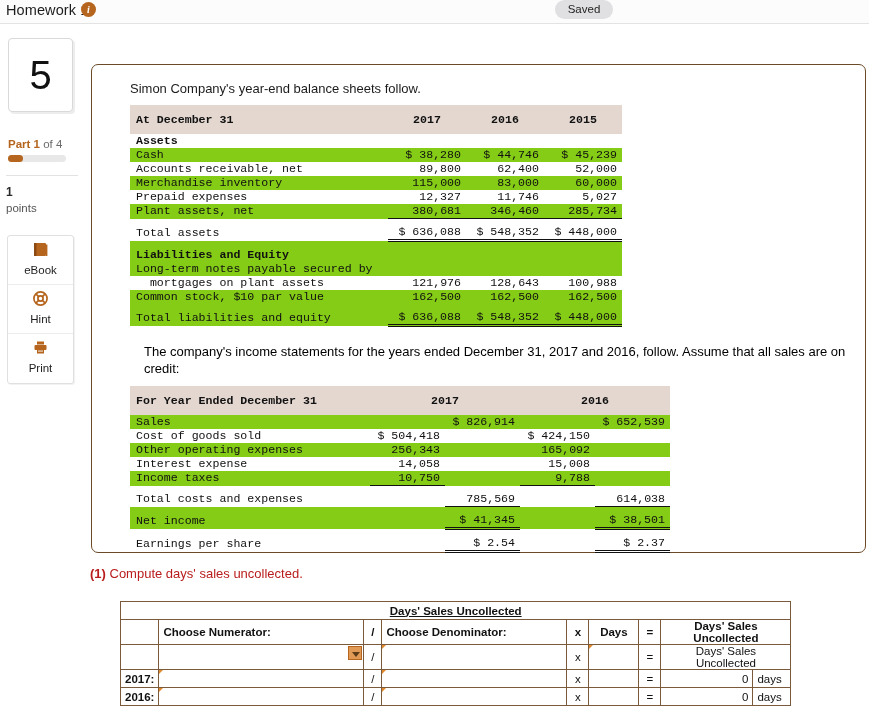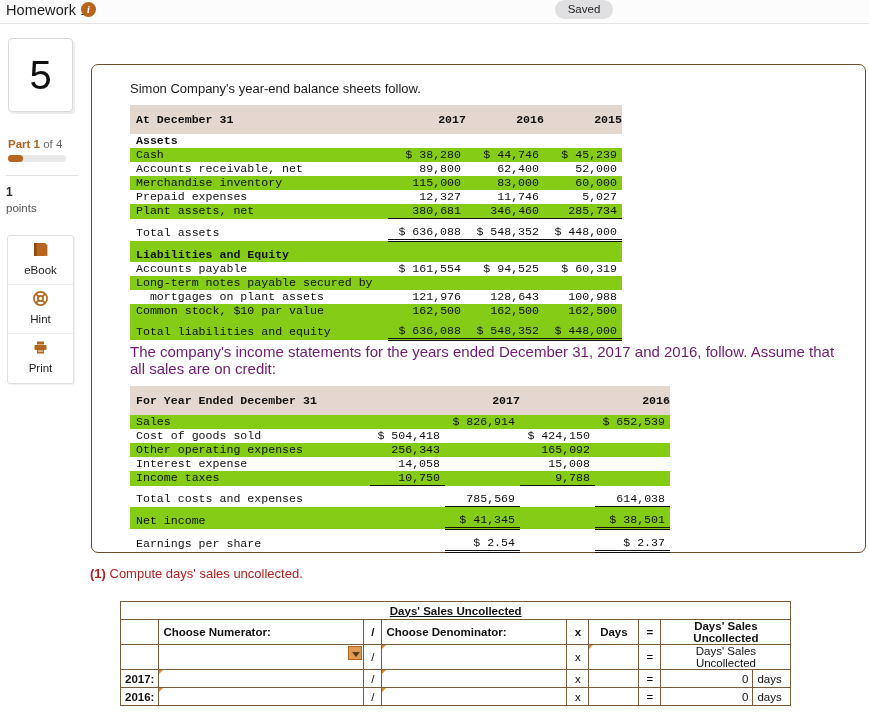--- a/index.html
+++ b/index.html
@@ -77,37 +77,37 @@
   
   .content-card{
     position:absolute;left:91px;top:64px;width:775px;height:489px;
     border:1px solid #6b4a28;border-radius:7px;background:#fff;box-sizing:border-box;
   }
   .intro-text{
     position:absolute;left:130px;top:80px;width:700px;
     font-size:13px;color:#1b1b1b;line-height:17px;
   }
   .intro-text2{
-    position:absolute;left:130px;top:343px;width:712px;
-    font-size:15px;color:#701a75;line-height:17px;
+    position:absolute;left:144px;top:343px;width:712px;
+    font-size:13px;color:#000000;line-height:17px;
   }
 
   
   .fin{
     position:absolute;border-collapse:collapse;
     font-family:"Liberation Mono","DejaVu Sans Mono",monospace;
     font-size:11.6px;color:#111;
   }
   .fin td{padding:0;height:14px;line-height:14px;white-space:nowrap;}
   .fin tr.hdr td{background:#e3d7d0;font-weight:bold;height:29px;}
   .fin tr.alt td{background:#84cc16;}
   .fin td.lbl{padding-left:6px;}
   .fin td.num{text-align:right;padding-right:5px;}
   .fin td.b{font-weight:bold;}
-  .fin td.ctr{text-align:right;}
+  .fin td.ctr{text-align:center;}
   .u1{border-bottom:1px solid #111;}
   .u2{border-bottom:3px double #111;}
   .spacer td{height:6px;}
 
   #bs-table{left:130px;top:105px;width:492px;}
   #is-table{left:130px;top:386px;width:540px;}
 
   
   .q1{position:absolute;left:90px;top:566px;font-size:13px;color:#b91c1c;}
   .q1 b{font-weight:bold;}
@@ -270,26 +270,20 @@
       </tr>
       <tr class="spacer alt">
         <td colspan="4"></td>
       </tr>
       <tr class="alt">
         <td class="lbl b">Liabilities and Equity</td>
         <td class="num"></td>
         <td class="num"></td>
         <td class="num"></td>
       </tr>
-      <tr class="">
-        <td class="lbl">Accounts payable</td>
-        <td class="num">$ 161,554</td>
-        <td class="num">$  94,525</td>
-        <td class="num">$  60,319</td>
-      </tr>
       <tr class="alt">
         <td class="lbl">Long-term notes payable secured by</td>
         <td class="num"></td>
         <td class="num"></td>
         <td class="num"></td>
       </tr>
       <tr class="">
         <td class="lbl">&nbsp;&nbsp;mortgages on plant assets</td>
         <td class="num">121,976</td>
         <td class="num">128,643</td>

